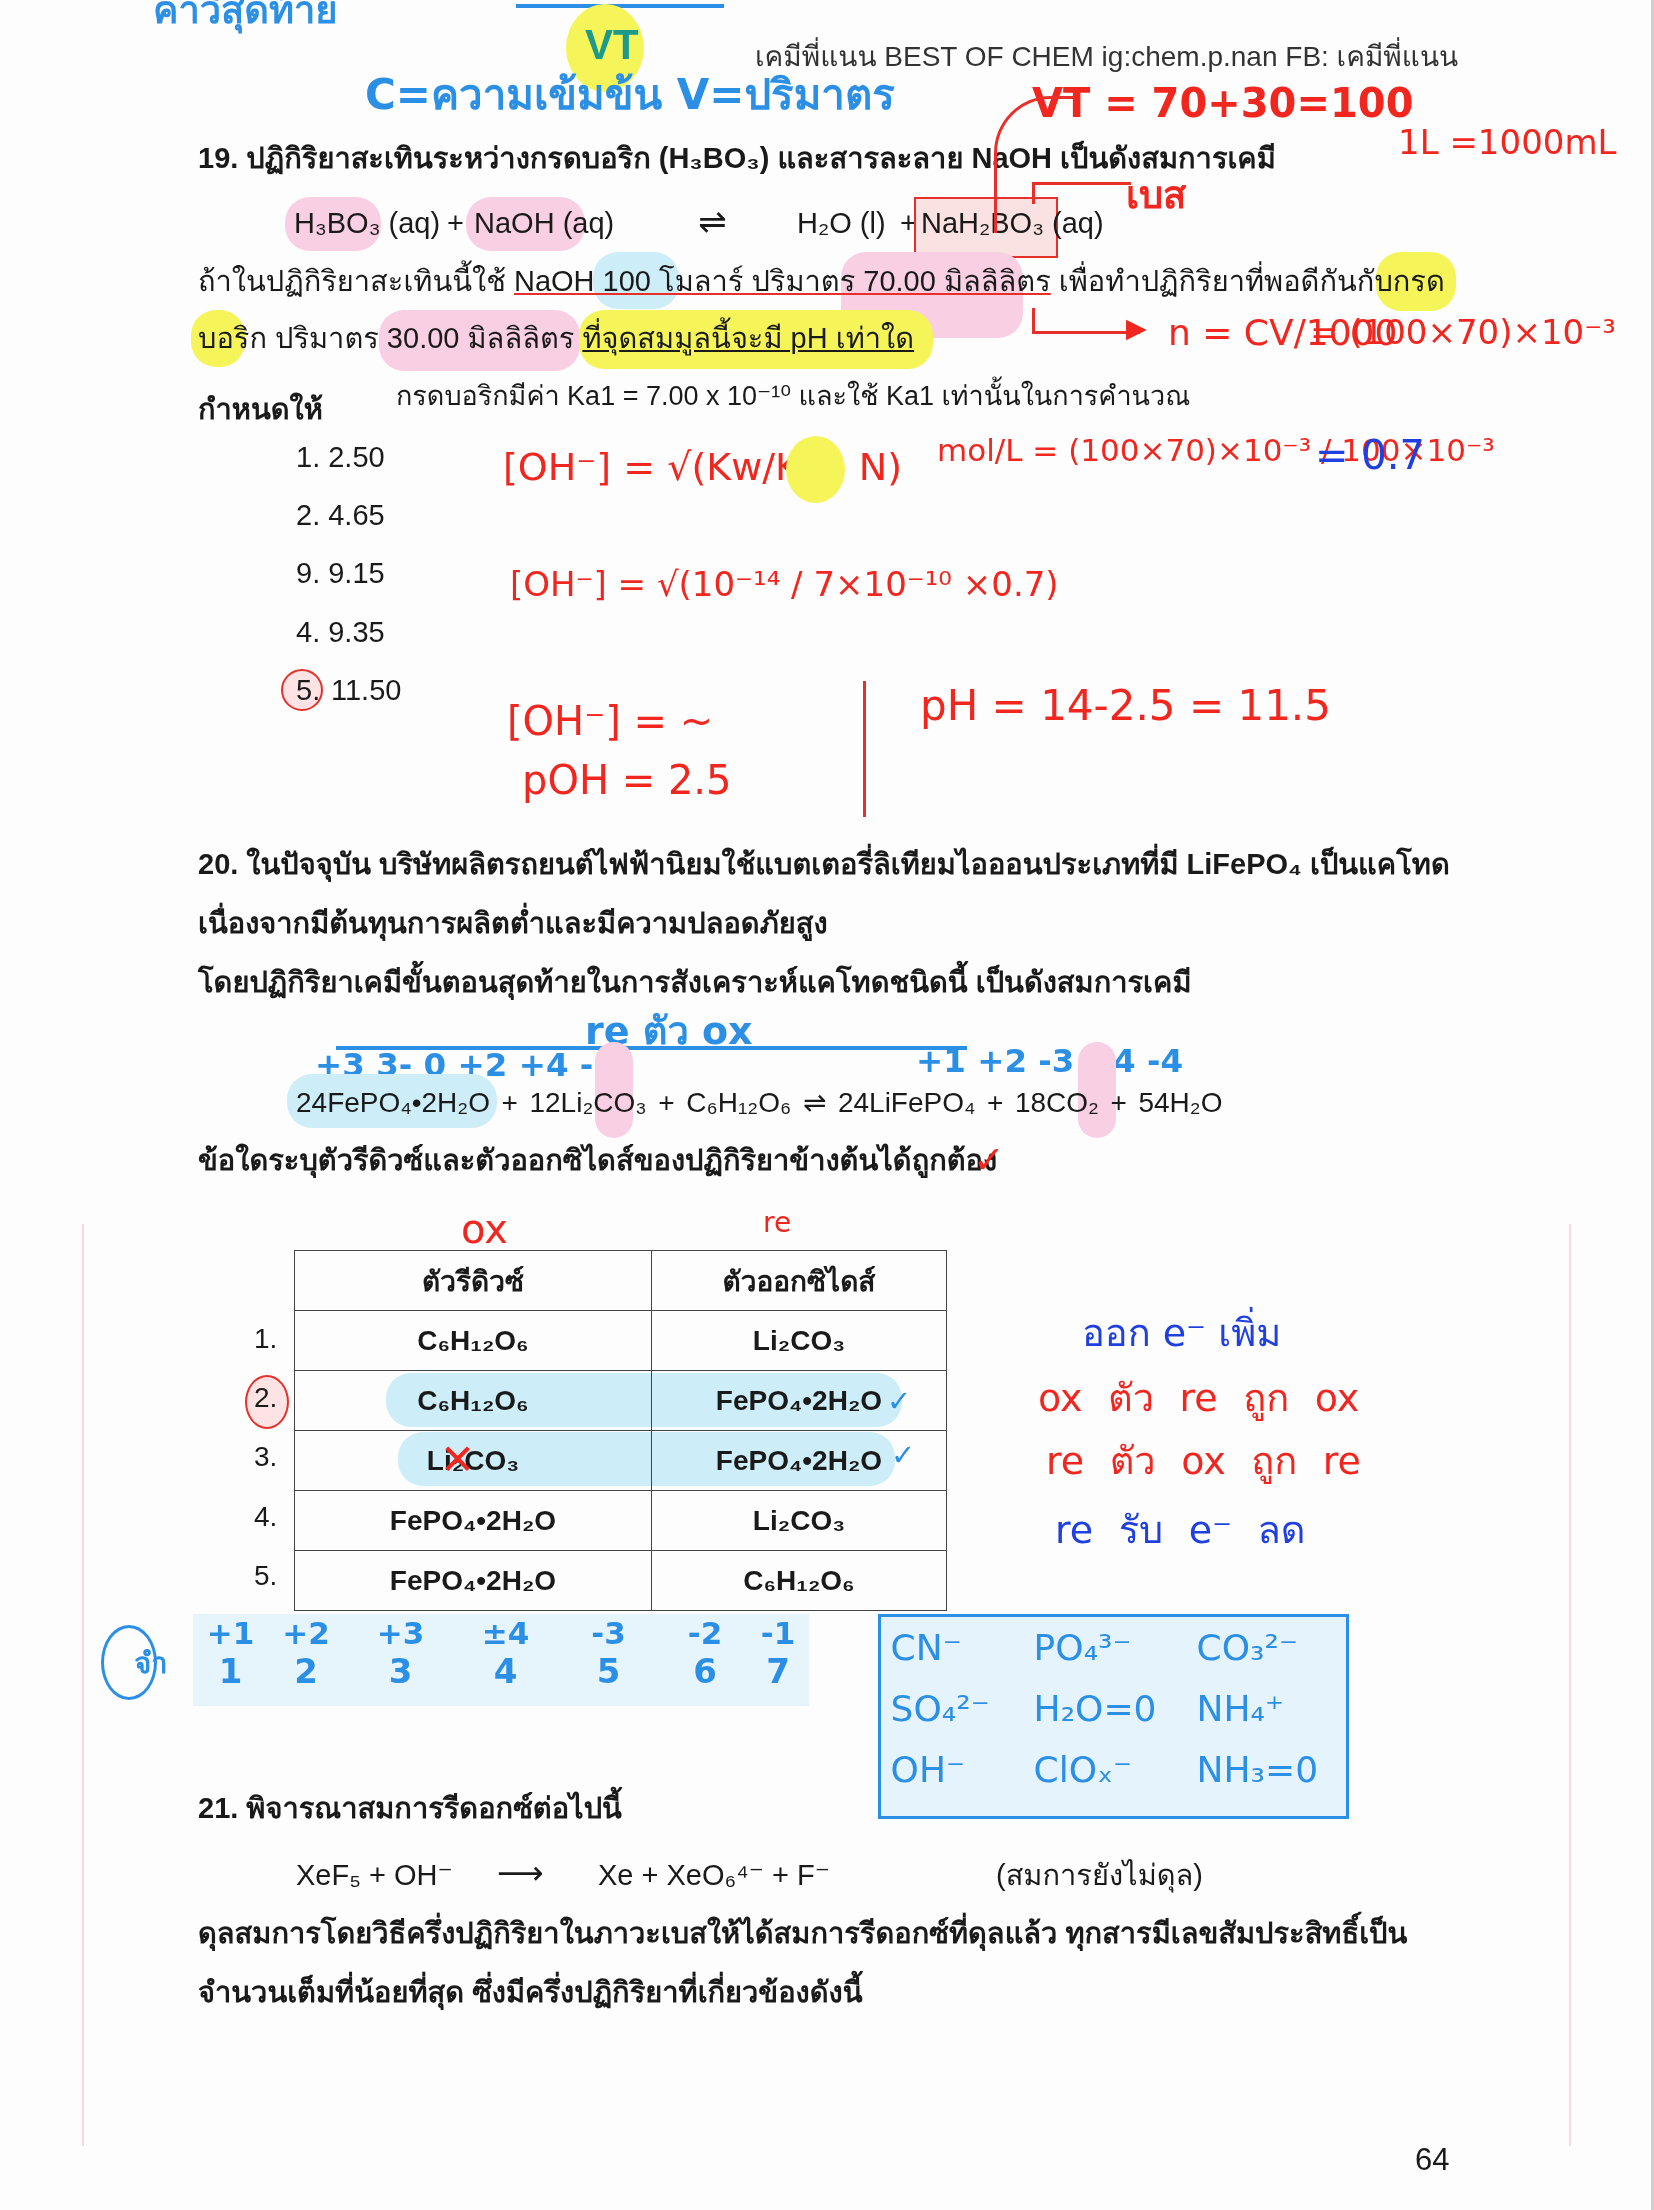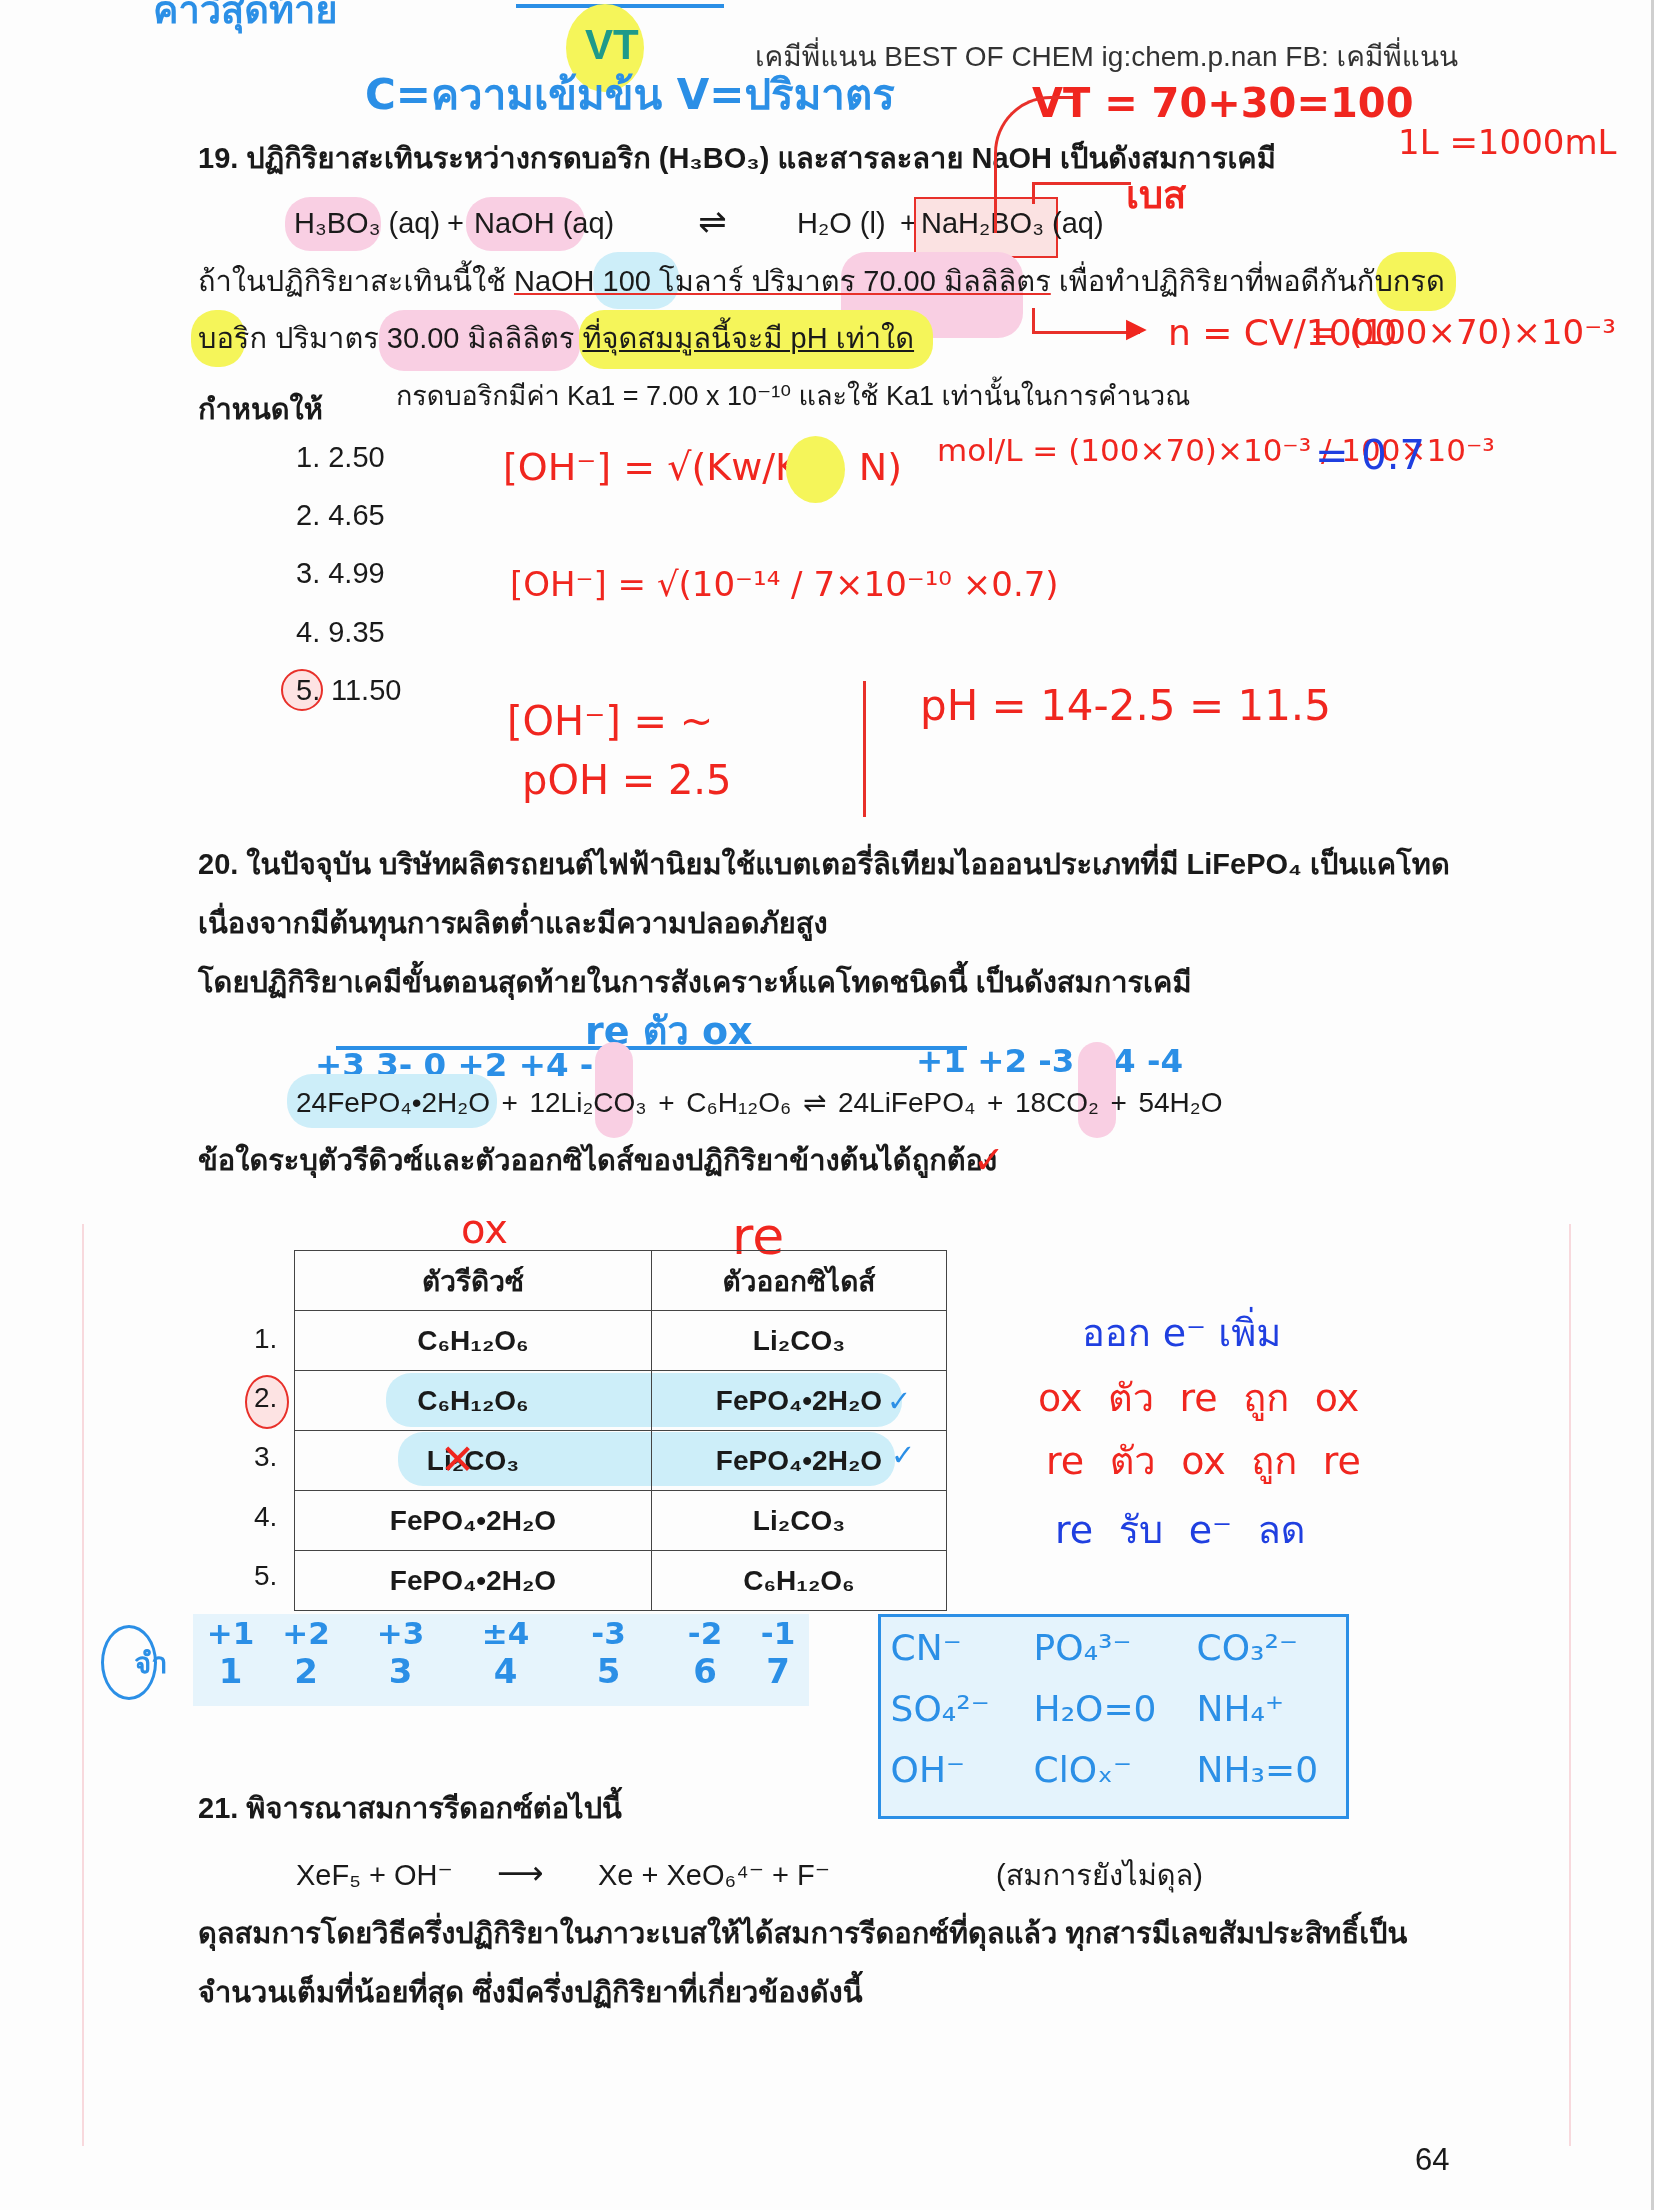--- a/index.html
+++ b/index.html
@@ -73,21 +73,21 @@
   <span>บอริก ปริมาตร 30.00 มิลลิลิตร </span><span style="text-decoration:underline;">ที่จุดสมมูลนี้จะมี pH เท่าใด</span>
 </div>
 <div class="abs hw-red" style="left:1168px;top:312px;font-size:36px;">n = CV/1000</div>
 <div class="abs hw-red" style="left:1310px;top:312px;font-size:34px;">= (100×70)×10⁻³</div>
 
 <div class="abs txt bold" style="left:198px;top:392px;">กำหนดให้</div>
 <div class="abs txt" style="left:396px;top:380px;font-size:27px;">กรดบอริกมีค่า Ka1 = 7.00 x 10⁻¹⁰ และใช้ Ka1 เท่านั้นในการคำนวณ</div>
 
 <div class="abs txt" style="left:296px;top:440px;">1. 2.50</div>
 <div class="abs txt" style="left:296px;top:498px;">2. 4.65</div>
-<div class="abs txt" style="left:296px;top:556px;">3. 4.99</div>
+<div class="abs txt" style="left:296px;top:556px;">9. 9.15</div>
 <div class="abs txt" style="left:296px;top:615px;">4. 9.35</div>
 <div class="abs circle-red" style="left:281px;top:669px;width:38px;height:38px;"></div>
 <div class="abs txt" style="left:296px;top:673px;">5.</div>
 <div class="abs txt" style="left:331px;top:673px;">11.50</div>
 
 <div class="abs hw-red" style="left:503px;top:445px;font-size:38px;">[OH⁻] = √(Kw/Ka · N)</div>
 <div class="abs hl-yellow" style="left:786px;top:436px;width:59px;height:67px;border-radius:50%;"></div>
 <div class="abs hw-red" style="left:937px;top:432px;font-size:31px;">mol/L = (100×70)×10⁻³ / 100×10⁻³</div>
 <div class="abs hw-navy" style="left:1315px;top:432px;font-size:40px;">= 0.7</div>
 <div class="abs hw-red" style="left:510px;top:564px;font-size:34px;">[OH⁻] = √(10⁻¹⁴ / 7×10⁻¹⁰ ×0.7)</div>
@@ -106,21 +106,21 @@
 </div>
 <div class="abs hw-blue" style="left:916px;top:1042px;font-size:32.5px;">+1 +2 -3    +4 -4</div>
 <div class="abs hl-cyan" style="left:287px;top:1074px;width:210px;height:54px;"></div>
 <div class="abs hl-pink" style="left:595px;top:1042px;width:38px;height:96px;"></div>
 <div class="abs hl-pink" style="left:1078px;top:1042px;width:38px;height:96px;"></div>
 <div class="abs txt" style="left:296px;top:1086px;font-size:28px;word-spacing:3.8px;">24FePO₄•2H₂O + 12Li₂CO₃ + C₆H₁₂O₆ ⇌ 24LiFePO₄ + 18CO₂ + 54H₂O</div>
 <div class="abs txt bold" style="left:198px;top:1143px;">ข้อใดระบุตัวรีดิวซ์และตัวออกซิไดส์ของปฏิกิริยาข้างต้นได้ถูกต้อง</div>
 <div class="abs hw-red" style="left:973px;top:1138px;font-size:38px;">✓</div>
 
 <div class="abs hw-red" style="left:461px;top:1206px;font-size:40px;">ox</div>
-<div class="abs hw-red" style="left:732px;top:1206px;font-size:52px;">re</div>
+<div class="abs hw-red" style="left:763px;top:1206px;font-size:28px;">re</div>
 <div class="abs hl-cyan" style="left:386px;top:1373px;width:516px;height:54px;"></div>
 <div class="abs hl-cyan" style="left:398px;top:1432px;width:497px;height:54px;"></div>
 <table class="opt">
   <tbody>
       <tr>
     <th class="c1">ตัวรีดิวซ์</th>
     <th class="c2">ตัวออกซิไดส์</th>
   </tr>
   <tr>
     <td>C₆H₁₂O₆</td>

